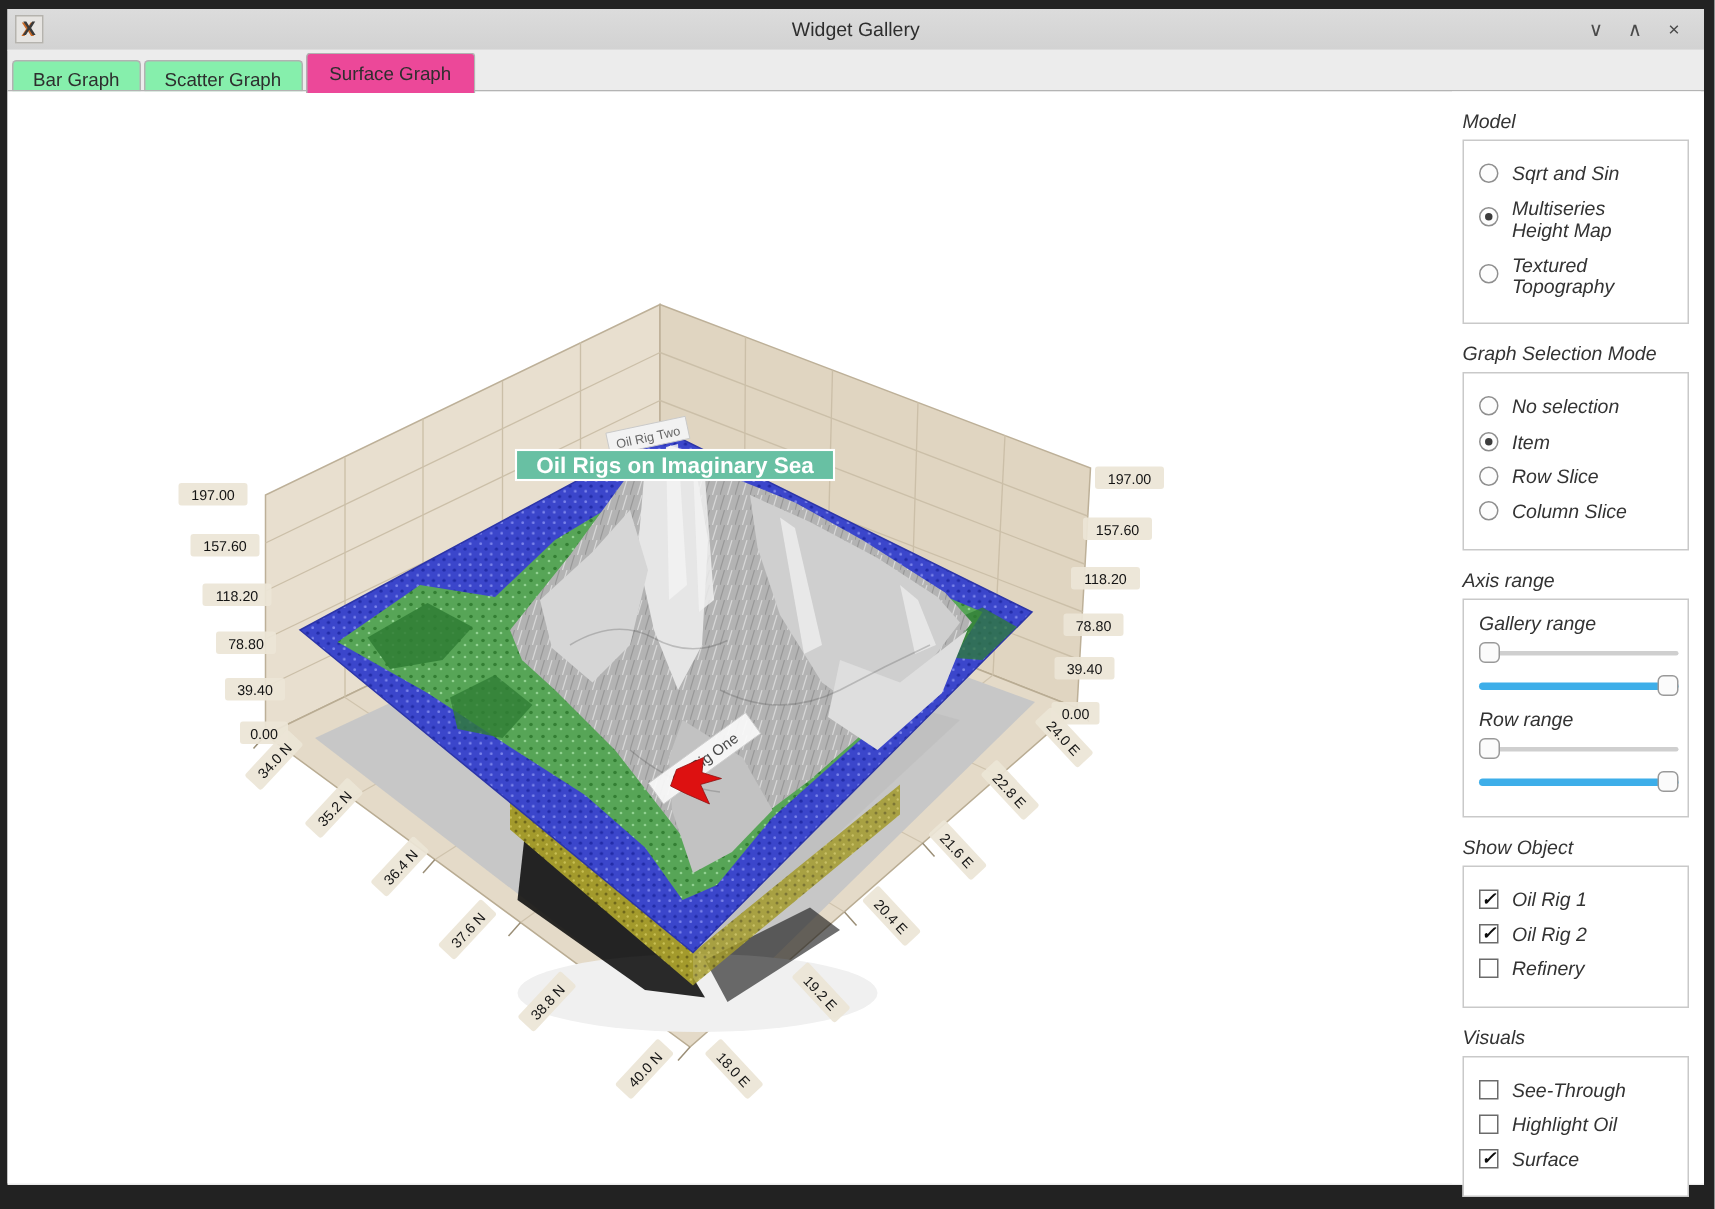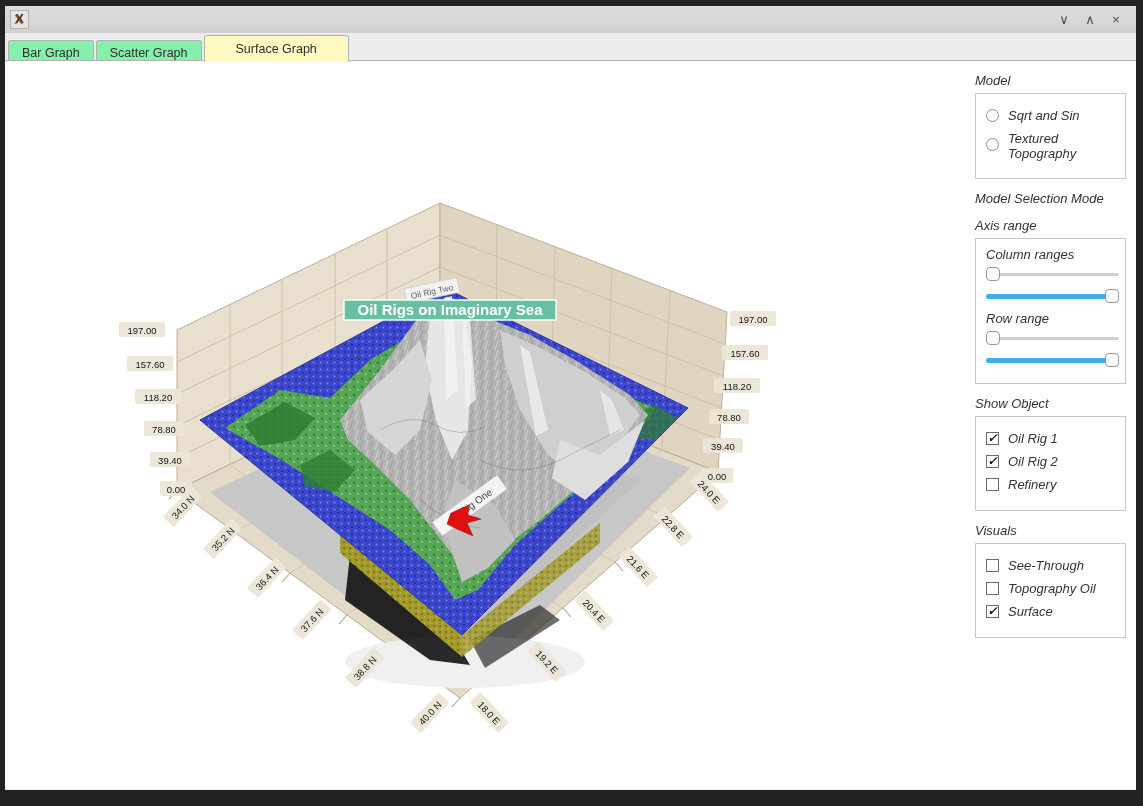--- a/index.html
+++ b/index.html
@@ -15,21 +15,21 @@
     text-shadow:-1px 1px 0 #c86a28;}
   .win-title{position:absolute;left:0;right:0;text-align:center;font-size:13px;color:#2e2e2e;}
   .win-controls{margin-left:auto;display:flex;gap:10px;padding-right:12px;z-index:2;}
   .win-btn{font-size:13px;color:#4a4a4a;width:16px;text-align:center;cursor:default;}
   
   .tabbar{position:absolute;top:27px;left:0;right:0;height:28px;background:#ececec;
     display:flex;align-items:flex-end;padding-left:3px;}
   .tabbar::after{content:"";position:absolute;left:0;right:0;bottom:0;height:1px;background:#b4b4b4;}
   .tab{border:1px solid #b2b2b2;border-bottom:none;background:#86efac;color:#2e2e2e;
     font-size:12.5px;padding:5px 13px 1px 13px;border-radius:3px 3px 0 0;margin-right:2px;}
-  .tab.active{background:#fef9c3;padding:6px 31px;position:relative;z-index:3;margin-bottom:-1px;}
+  .tab.active{background:#ec4899;padding:6px 15px;position:relative;z-index:3;margin-bottom:-1px;}
   
   .content{position:absolute;top:55px;left:0;right:0;bottom:1px;background:#fff;}
   .chart{position:absolute;left:0;top:0;}
   .tick text{font:9.5px "Liberation Sans",sans-serif;fill:#141414;}
   .tick rect{fill:#ece5d6;opacity:.93;rx:2px;}
   
   .sidebar{position:absolute;top:0;right:2px;width:166px;bottom:0;background:#fff;
     font-size:13px;color:#333;font-style:italic;}
   .section-label{margin:12px 6px 5px 7px;}
   .groupbox{margin:0 8px 6px 7px;border:1px solid #c9c9c9;padding:6px 4px 8px 10px;background:#fff;}
@@ -47,20 +47,21 @@
     border-radius:4px;box-sizing:border-box;}
   .slider-caption{margin:2px 0 2px 0;}
 </style>
 </head>
 <body>
 
 <div class="window">
 
   <div class="titlebar">
     <div class="app-icon">X</div>
+    <div class="win-title">Widget Gallery</div>
     <div class="win-controls">
       <span class="win-btn">∨</span>
       <span class="win-btn">∧</span>
       <span class="win-btn">×</span>
     </div>
   </div>
 
   <div class="tabbar">
     <div class="tab">Bar Graph</div>
     <div class="tab">Scatter Graph</div>
@@ -311,30 +312,52 @@
 
     <div class="sidebar">
 
       <div class="section-label">Model</div>
       <div class="groupbox">
         <div class="row">
           <span class="radio"></span>
           <span class="rlabel">Sqrt and Sin</span>
         </div>
         <div class="row">
+          <span class="radio checked" style="margin-top:6px"></span>
+          <span class="rlabel" style="width:82px">Multiseries Height Map</span>
+        </div>
+        <div class="row">
           <span class="radio" style="margin-top:6px"></span>
           <span class="rlabel" style="width:82px">Textured Topography</span>
         </div>
       </div>
 
-      <div class="section-label">Model Selection Mode</div>
+      <div class="section-label">Graph Selection Mode</div>
+      <div class="groupbox">
+        <div class="row">
+          <span class="radio"></span>
+          <span class="rlabel">No selection</span>
+        </div>
+        <div class="row">
+          <span class="radio checked"></span>
+          <span class="rlabel">Item</span>
+        </div>
+        <div class="row">
+          <span class="radio"></span>
+          <span class="rlabel">Row Slice</span>
+        </div>
+        <div class="row">
+          <span class="radio"></span>
+          <span class="rlabel">Column Slice</span>
+        </div>
+      </div>
 
       <div class="section-label">Axis range</div>
       <div class="groupbox">
-        <div class="slider-caption">Column ranges</div>
+        <div class="slider-caption">Gallery range</div>
         <div class="slider">
           <div class="track-gray"></div>
           <div class="handle" style="left:0"></div>
         </div>
         <div class="slider">
           <div class="track-blue"></div>
           <div class="handle" style="right:0"></div>
         </div>
         <div class="slider-caption" style="margin-top:6px">Row range</div>
         <div class="slider">
@@ -364,21 +387,21 @@
       </div>
 
       <div class="section-label">Visuals</div>
       <div class="groupbox">
         <div class="row">
           <span class="checkbox"></span>
           <span class="rlabel">See-Through</span>
         </div>
         <div class="row">
           <span class="checkbox"></span>
-          <span class="rlabel">Topography Oil</span>
+          <span class="rlabel">Highlight Oil</span>
         </div>
         <div class="row">
           <span class="checkbox">✓</span>
           <span class="rlabel">Surface</span>
         </div>
       </div>
 
     </div>
   </div>
 </div>

